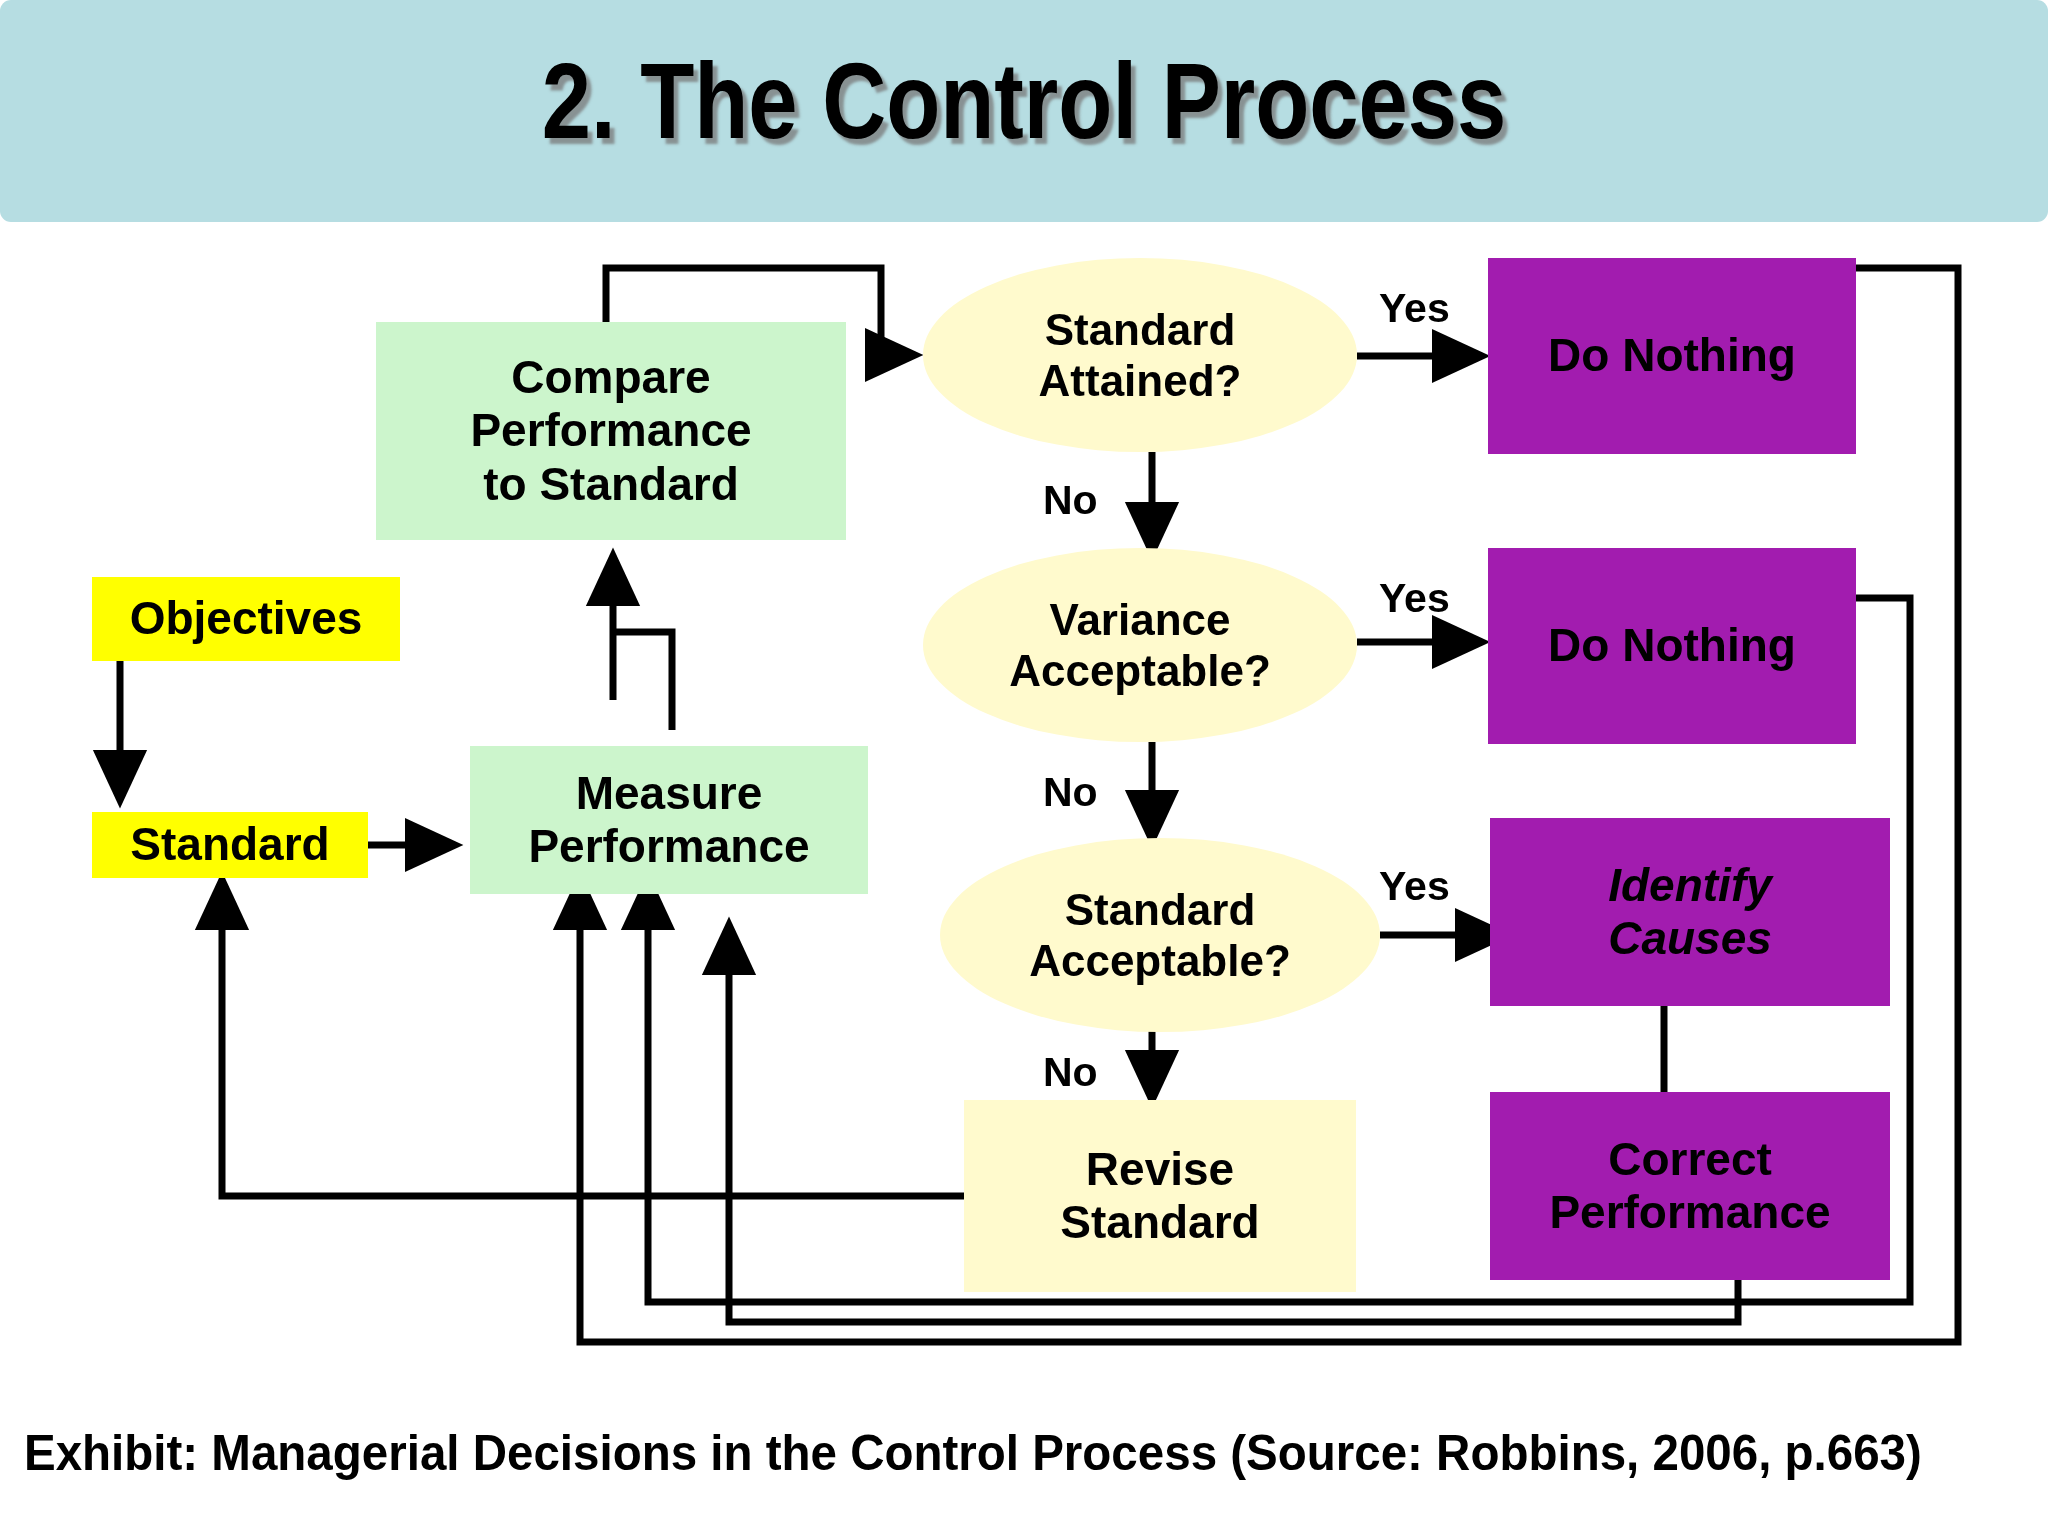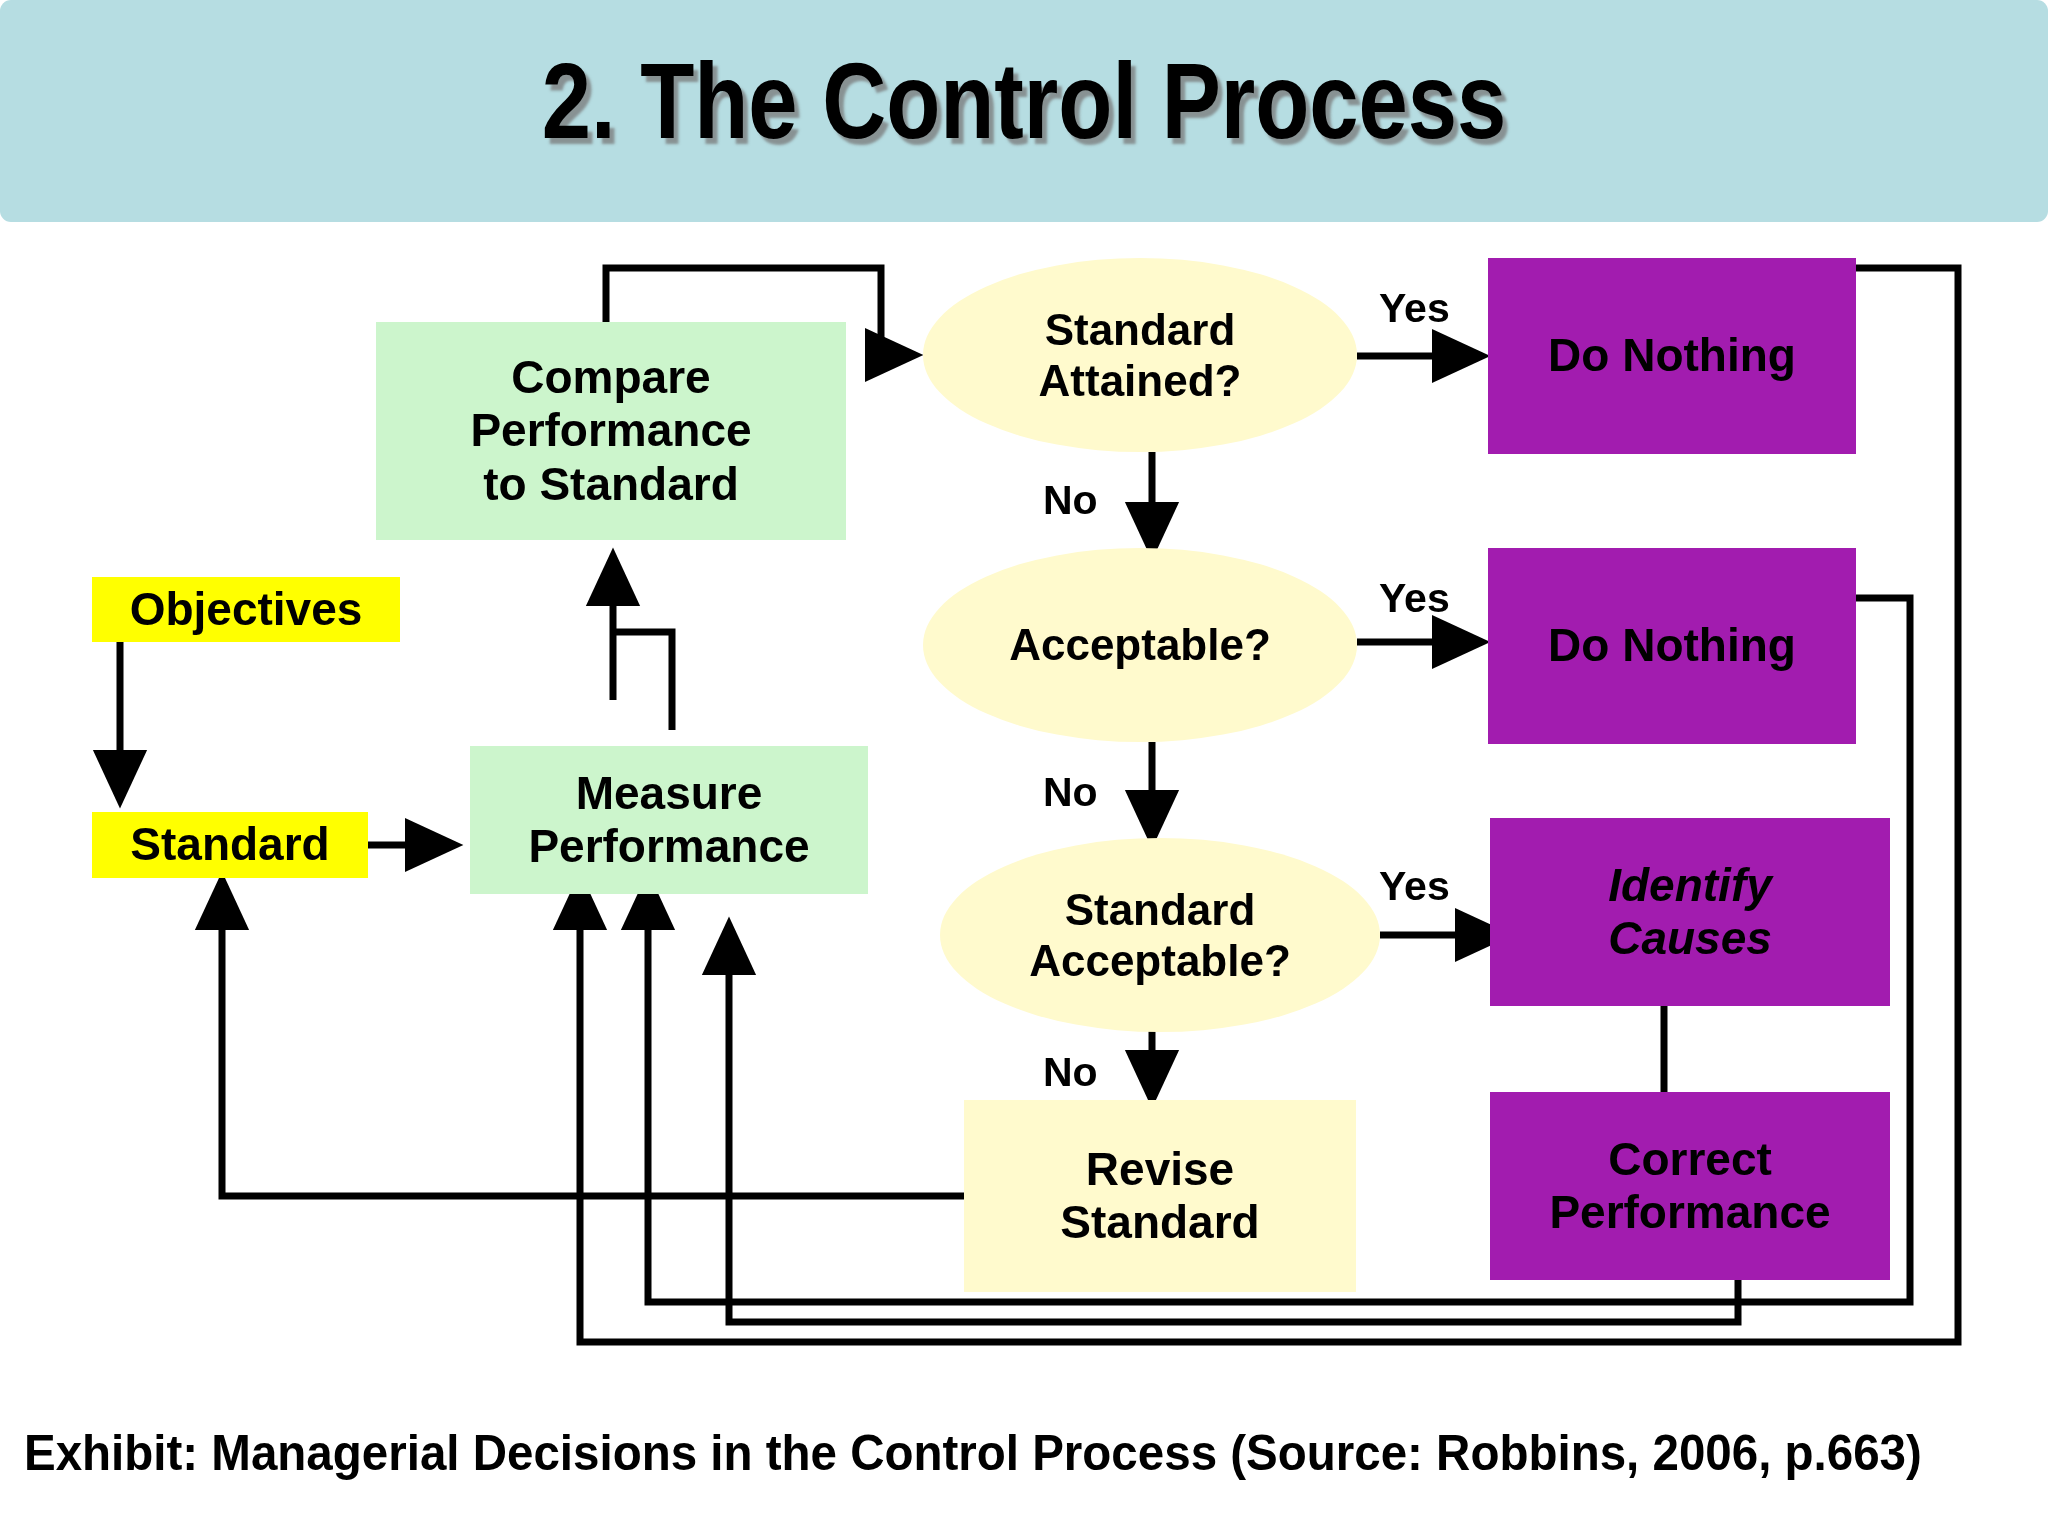--- a/index.html
+++ b/index.html
@@ -99,21 +99,21 @@
   </svg>
 
   <div class="node rect green" style="left:376px;top:322px;width:470px;height:218px;font-size:46px;">
     <div>
       <div>Compare</div>
       <div>Performance</div>
       <div>to Standard</div>
     </div>
   </div>
 
-  <div class="node rect yellow" style="left:92px;top:577px;width:308px;height:65px;font-size:46px;">
+  <div class="node rect yellow" style="left:92px;top:577px;width:308px;height:84px;font-size:46px;">
     <span>Objectives</span>
   </div>
 
   <div class="node rect yellow" style="left:92px;top:812px;width:276px;height:66px;font-size:46px;">
     <span>Standard</span>
   </div>
 
   <div class="node rect green" style="left:470px;top:730px;width:398px;height:148px;font-size:46px;margin-top:16px;">
     <div>
       <div>Measure</div>
@@ -123,20 +123,21 @@
 
   <div class="node oval cream" style="left:923px;top:258px;width:434px;height:194px;font-size:44px;">
     <div>
       <div>Standard</div>
       <div>Attained?</div>
     </div>
   </div>
 
   <div class="node oval cream" style="left:923px;top:548px;width:434px;height:194px;font-size:44px;">
     <div>
+      <div>Variance</div>
       <div>Acceptable?</div>
     </div>
   </div>
 
   <div class="node oval cream" style="left:940px;top:838px;width:440px;height:194px;font-size:44px;">
     <div>
       <div>Standard</div>
       <div>Acceptable?</div>
     </div>
   </div>

